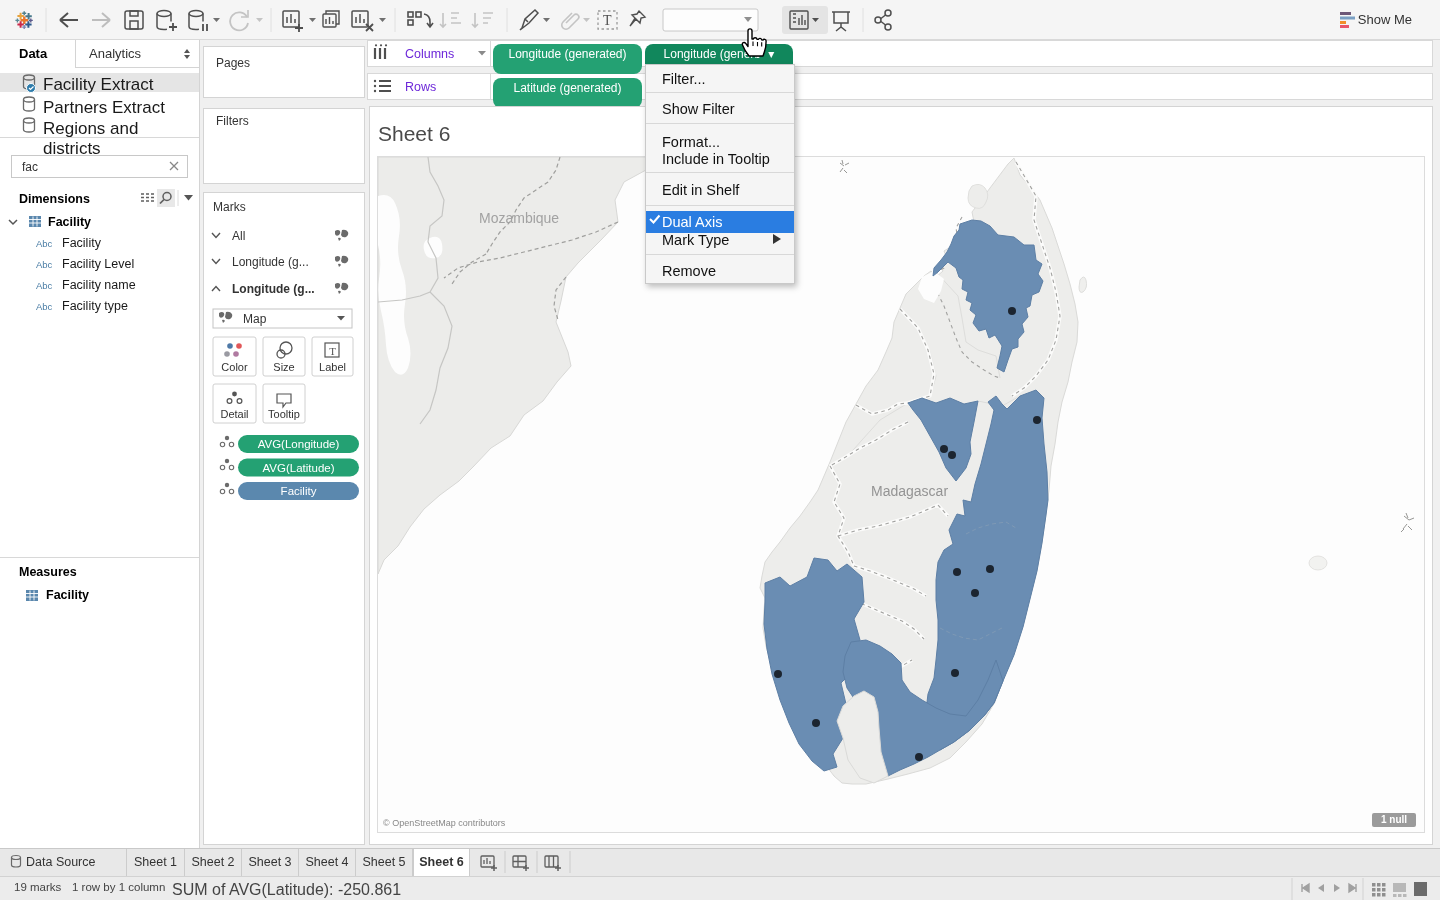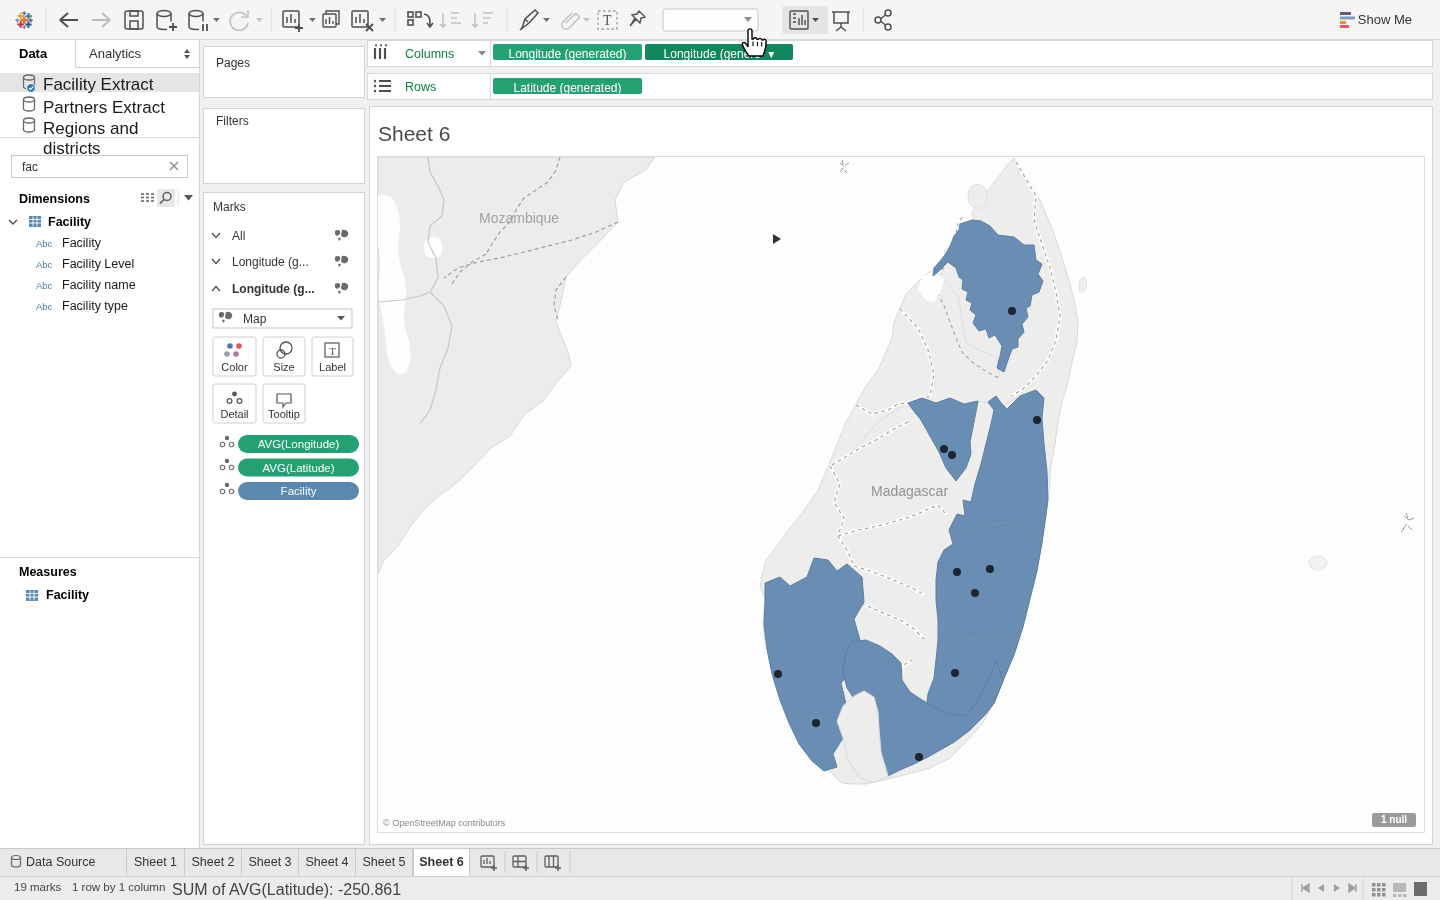--- a/index.html
+++ b/index.html
@@ -17,22 +17,22 @@
 .dssel { background:#e5e5e5; }
 .sep-h { background:#d8d8d8; height:1px; }
 #searchbox { left:11px; top:155px; width:177px; height:23px; border:1px solid #c8c8c8; background:#fff; font-size:12px; color:#333; padding:4px 0 0 10px; }
 .hdr { font-weight:bold; font-size:12.5px; color:#000; }
 .fieldrow { font-size:12.5px; color:#1a1a1a; }
 
 .card { background:#fff; border:1px solid #d4d4d4; }
 .cardlabel { font-size:12px; color:#333; }
 
 .shelfrow { background:#fff; border:1px solid #d8d8d8; }
-.shelflabel { font-size:12.5px; color:#15803d; }
-.pill { height:16px; border-radius:2px; color:#fff; font-size:12px; text-align:center; line-height:20px; }
+.shelflabel { font-size:12.5px; color:#6d28d9; }
+.pill { height:30px; border-radius:8px; color:#fff; font-size:12px; text-align:center; line-height:20px; }
 .pill-green { background:#24a173; }
 
 #sheetcard { left:369px; top:106px; width:1064px; height:739px; background:#fff; border:1px solid #d4d4d4; }
 #sheettitle { left:378px; top:122px; font-size:21px; color:#4a4a4a; }
 #mapbox { left:377px; top:156px; width:1048px; height:677px; border:1px solid #dcdcdc; background:#fff; }
 #attrib { left:383px; top:818px; font-size:9px; color:#888; }
 #nullbadge { left:1372px; top:813px; width:44px; height:14px; background:#9b9b9b; border-radius:2px; color:#fff; font-size:10px; font-weight:bold; text-align:center; line-height:14px; }
 
 #menu { left:645px; top:64px; width:150px; height:220px; background:#f5f5f5; border:1px solid #c9c9c9; box-shadow:2px 3px 6px rgba(0,0,0,0.25); z-index:50; }
 .mi { position:absolute; left:0; width:148px; height:22px; font-size:14.5px; color:#111; padding-left:16px; line-height:22px; }
@@ -458,20 +458,35 @@
       <circle cx="955" cy="673" r="4"></circle>
       <circle cx="919" cy="757" r="4"></circle>
       <circle cx="778" cy="674" r="4"></circle>
       <circle cx="816" cy="723" r="4"></circle>
     </g>
   </svg>
   </div>
   <div class="abs" id="attrib">© OpenStreetMap contributors</div>
   <div class="abs" id="nullbadge">1 null</div>
 
+  <div class="abs" id="menu">
+    <div class="mi" style="top:3px;">Filter...</div>
+    <div class="msep" style="top:27px;"></div>
+    <div class="mi" style="top:33px;">Show Filter</div>
+    <div class="msep" style="top:58px;"></div>
+    <div class="mi" style="top:66px;">Format...</div>
+    <div class="mi" style="top:83px;">Include in Tooltip</div>
+    <div class="msep" style="top:107px;"></div>
+    <div class="mi" style="top:114px;">Edit in Shelf</div>
+    <div class="msep" style="top:140px;"></div>
+    <div class="mi" style="top:146px;background:#2a7de1;color:#fff;">Dual Axis</div>
+    <div class="mi" style="top:164px;">Mark Type</div>
+    <div class="msep" style="top:189px;"></div>
+    <div class="mi" style="top:195px;">Remove</div>
+  </div>
   <div class="abs" id="menu-extra" style="left:645px;top:64px;width:150px;height:220px;z-index:55;">
   <svg width="150" height="220" viewBox="0 0 150 220">
     <path d="M 5,155 l 3.5,3.5 l 6,-7" stroke="#fff" stroke-width="2" fill="none"></path>
     <path d="M 128,170 l 8,5 l -8,5 z" fill="#333"></path>
   </svg>
   </div>
 
   <div class="abs" id="tabbar"></div>
   <div class="abs sheettab" style="left:0;top:849px;width:127px;text-align:left;padding-left:26px;">Data Source</div>
   <div class="abs sheettab" style="left:127px;top:849px;width:58px;">Sheet 1</div>

